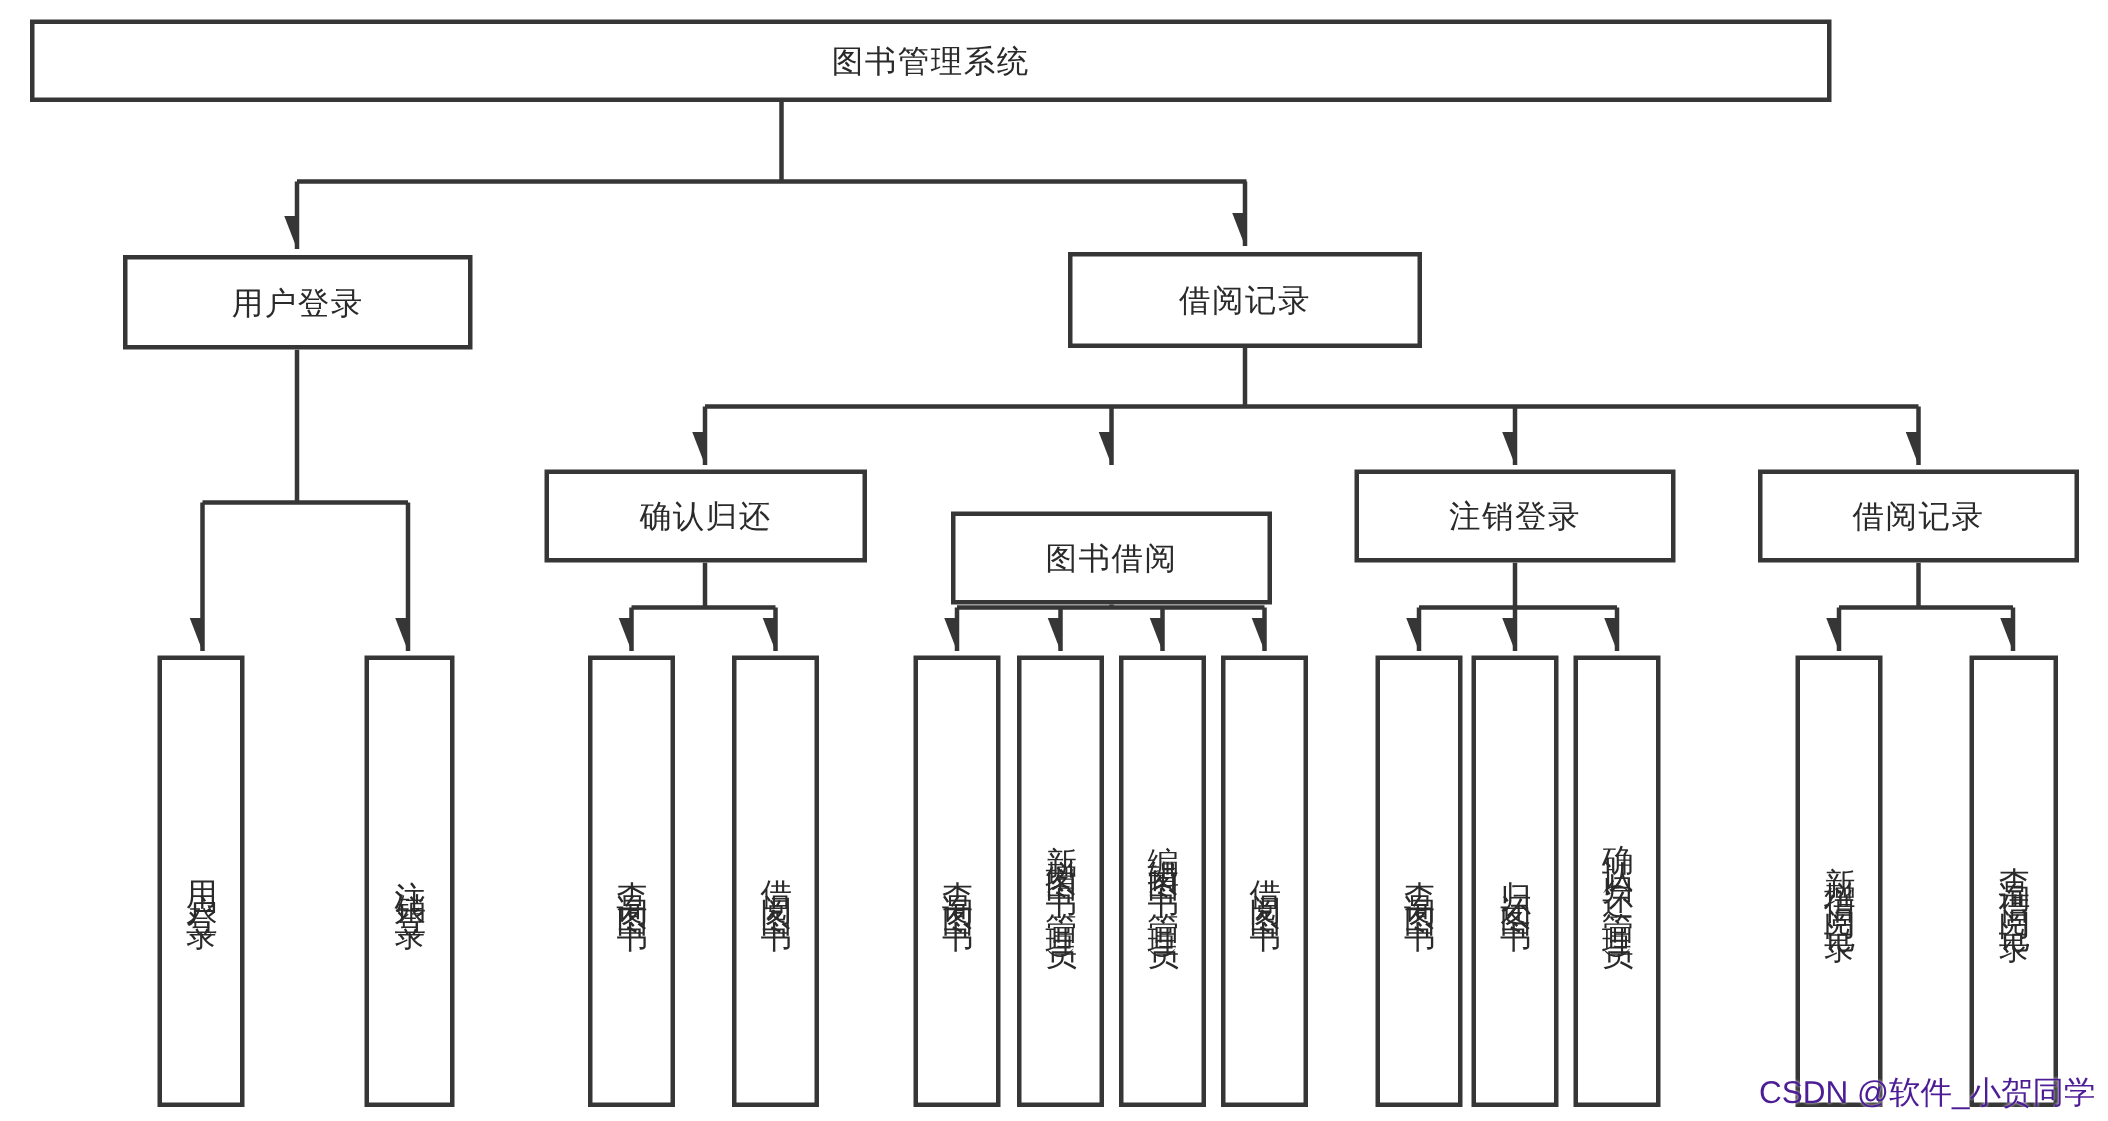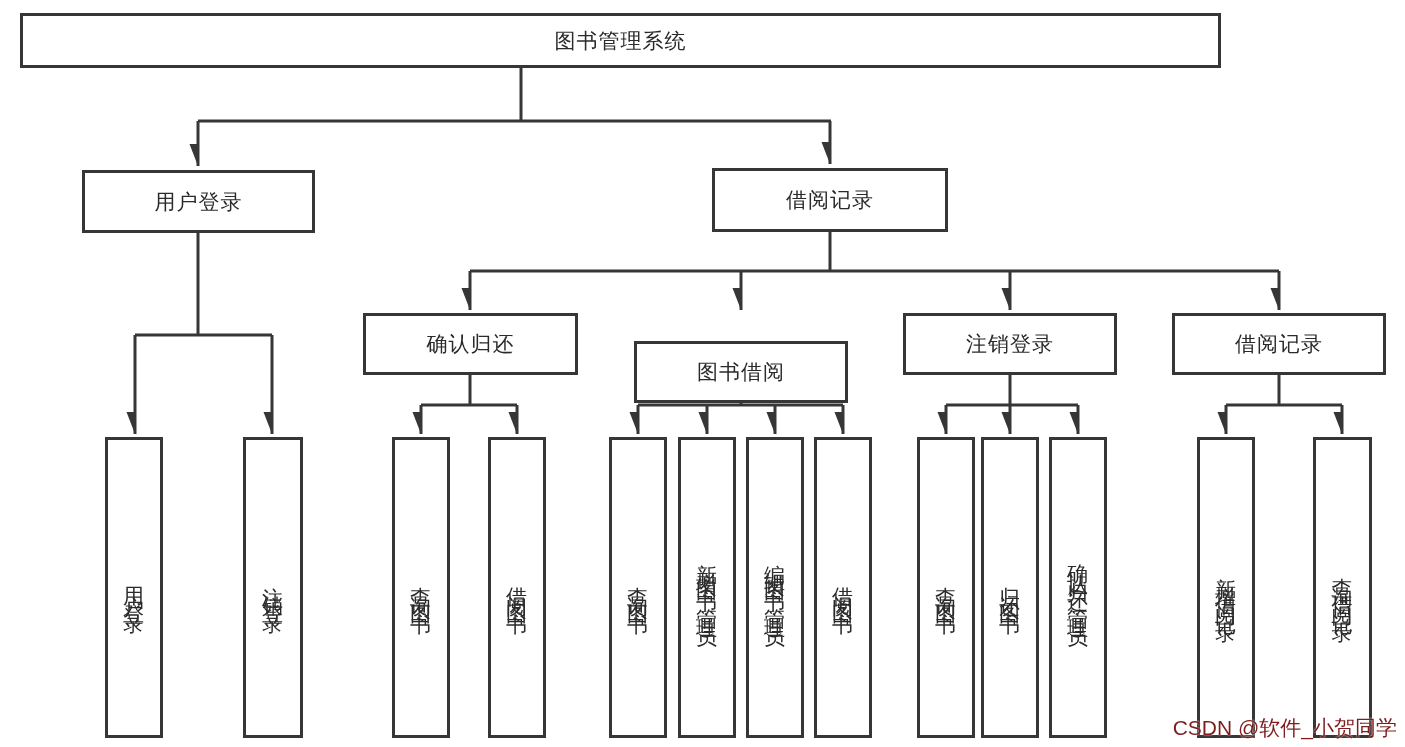--- a/index.html
+++ b/index.html
@@ -20,21 +20,21 @@
   .n-book-borrow{left:634px;top:313px;width:214px;height:62px;margin-top:28px;}
   .n-current-borrow{left:903px;top:313px;width:214px;height:62px;}
   .n-borrow-records{left:1172px;top:313px;width:214px;height:62px;}
   
   .leaf{top:437px;height:301px;width:58px;}
   .l1{left:105px;} .l2{left:243px;width:60px;}
   .l3{left:392px;} .l4{left:488px;}
   .l5{left:609px;} .l6{left:678px;} .l7{left:746px;} .l8{left:814px;}
   .l9{left:917px;} .l10{left:981px;} .l11{left:1049px;}
   .l12{left:1197px;} .l13{left:1313px;width:59px;}
-  .watermark{position:absolute;right:8px;bottom:5px;font-size:21px;color:#7f1d1d;
+  .watermark{position:absolute;right:8px;bottom:5px;font-size:21px;color:#4c1d95;
              text-shadow:0 0 2px #ffffff;white-space:nowrap;}
 </style>
 </head>
 <body>
 
 <div class="stage">
 
   <svg class="connectors" viewBox="0 0 1405 747" xmlns="http://www.w3.org/2000/svg">
     <defs>
       <marker id="arrow" markerUnits="userSpaceOnUse" markerWidth="24" markerHeight="20" refX="22" refY="0" orient="auto">

